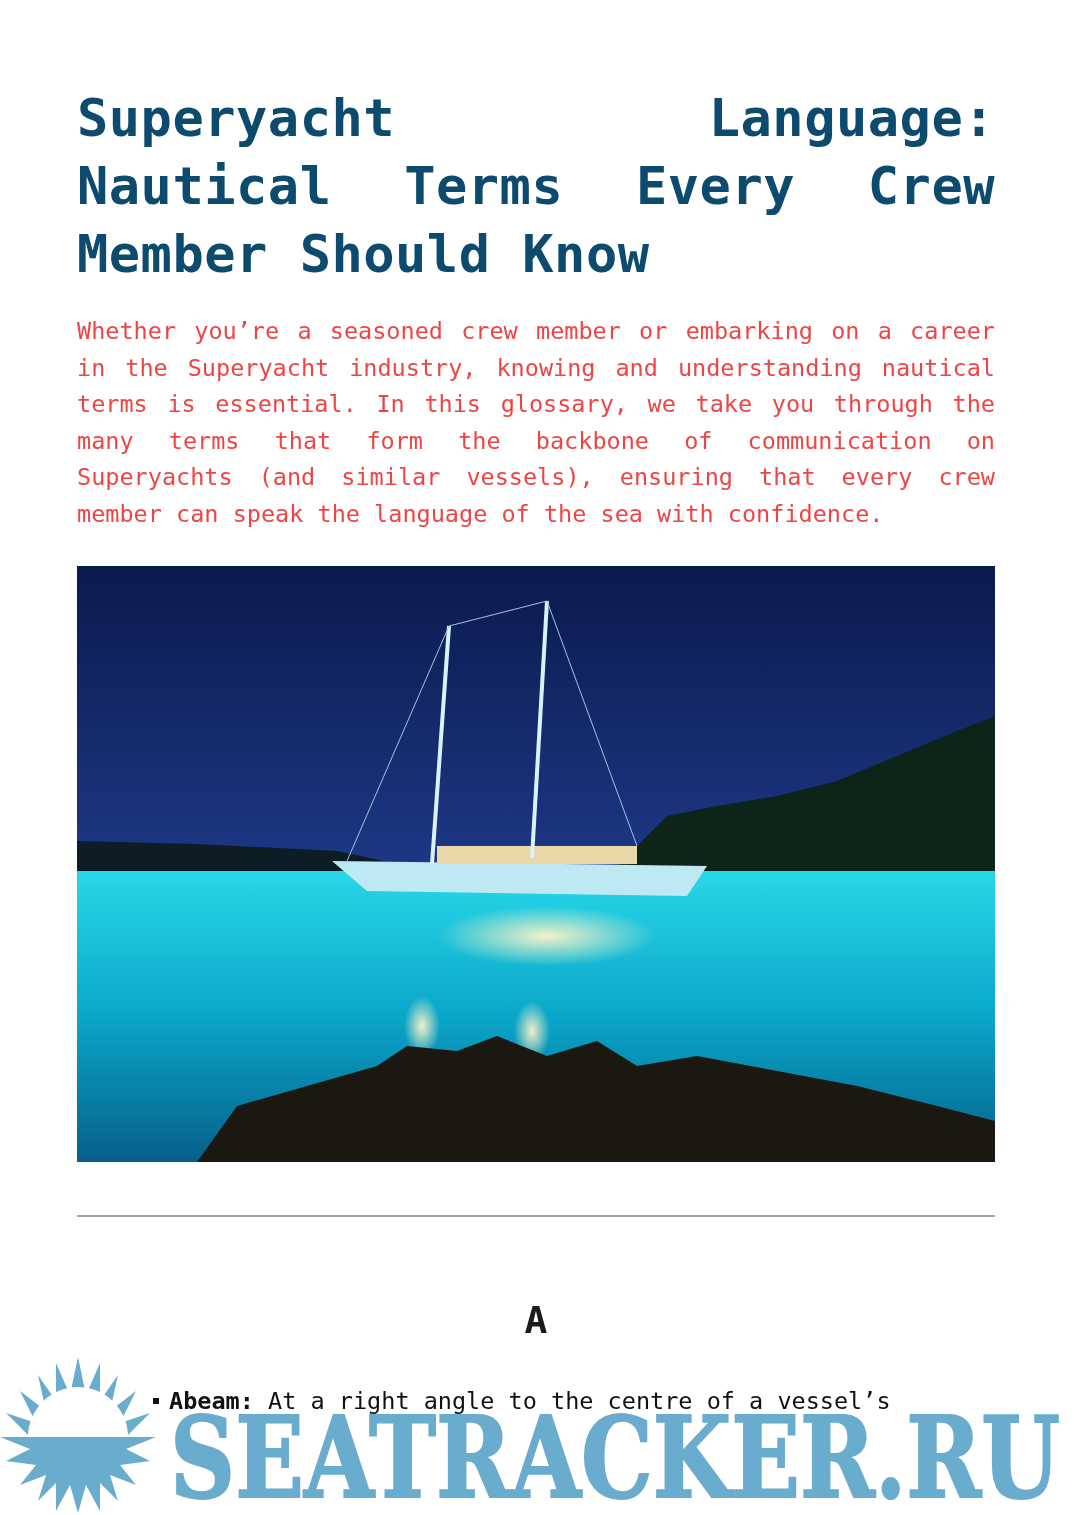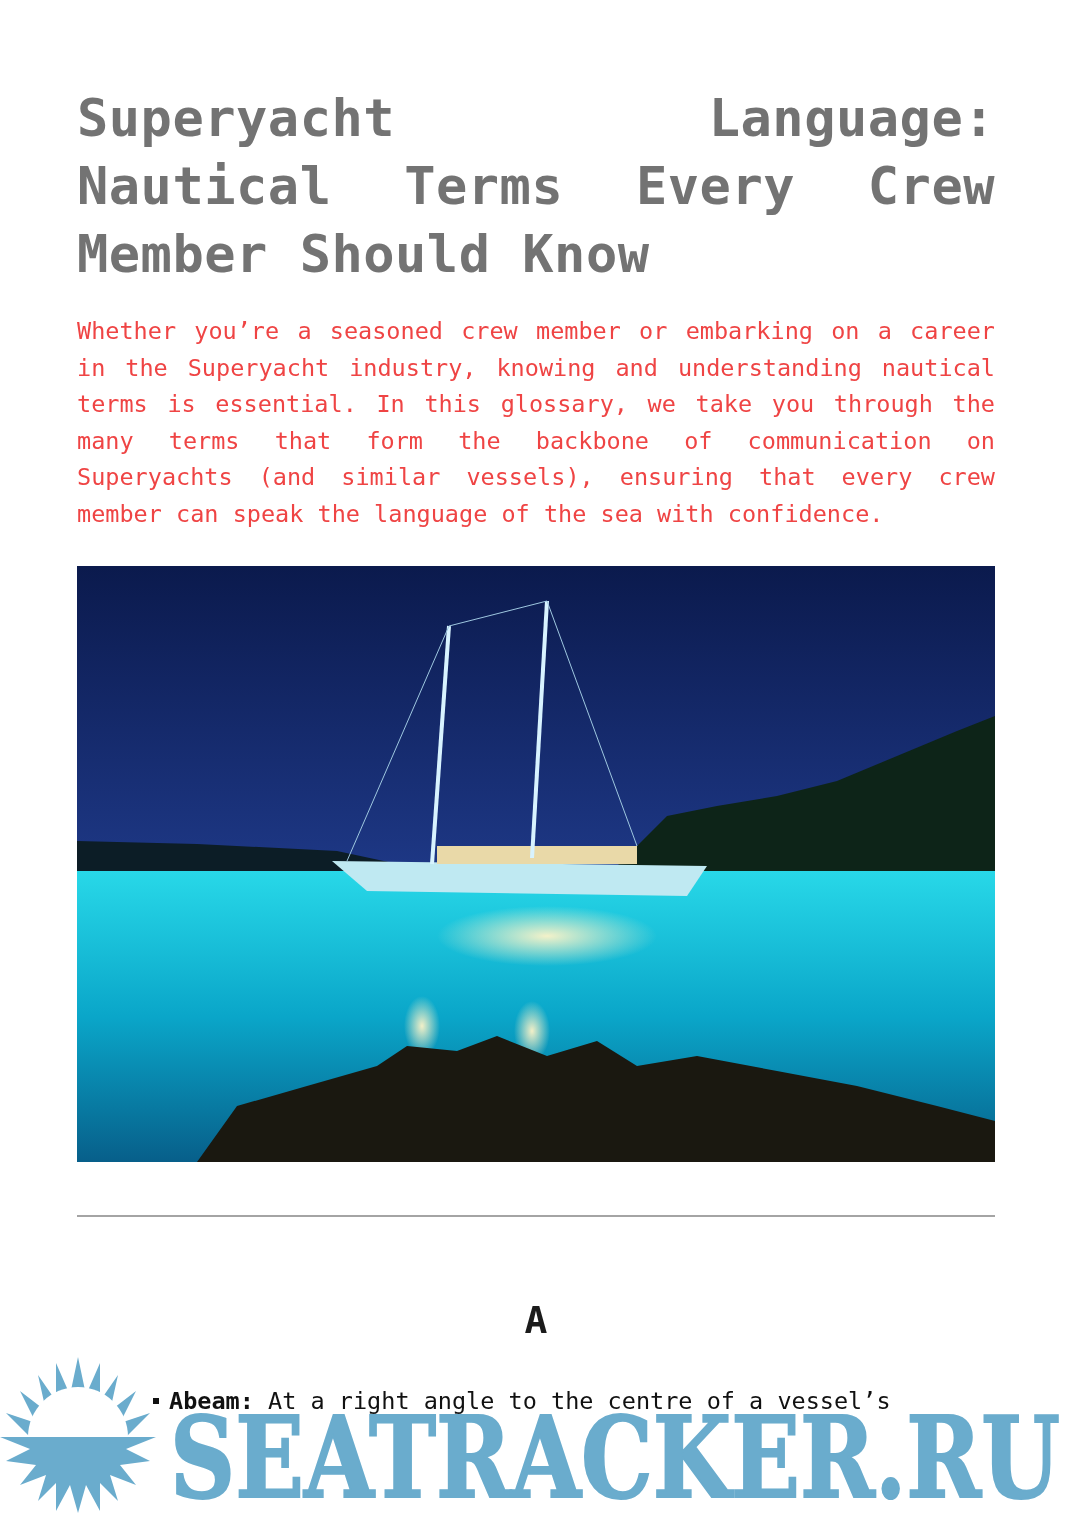--- a/index.html
+++ b/index.html
@@ -1,18 +1,18 @@
 <!DOCTYPE html>
 <html><head>
 <meta charset="utf-8">
 <style>
   html, body { margin: 0; padding: 0; background: #ffffff; }
   body { width: 1080px; height: 1515px; position: relative; overflow: hidden; font-family: "DejaVu Sans Mono", "Liberation Mono", monospace; color: #111; }
   .page { position: absolute; left: 77px; top: 0; width: 918px; }
-  h1 { position: absolute; left: 0; top: 84px; width: 918px; margin: 0; font-size: 52px; line-height: 68px; font-weight: bold; text-align: justify; text-align-last: left; color: #737373; letter-spacing: 0.5px; }
+  h1 { position: absolute; left: 0; top: 84px; width: 918px; margin: 0; font-size: 52px; line-height: 68px; font-weight: bold; text-align: justify; text-align-last: left; color: #0c4a6e; letter-spacing: 0.5px; }
   .intro { position: absolute; left: 0; top: 313px; width: 918px; margin: 0; font-size: 23.5px; line-height: 36.5px; text-align: justify; text-align-last: left; color: #ef4444; }
   .hero { position: absolute; left: 0; top: 566px; width: 918px; height: 596px; overflow: hidden; }
   .hero svg { display: block; }
   .rule { position: absolute; left: 0; top: 1215px; width: 918px; height: 2px; background: #a4a4a4; }
   .letter { position: absolute; left: 0; top: 1298px; width: 918px; text-align: center; font-size: 38px; font-weight: bold; color: #1b1b1b; margin: 0; }
   .list { position: absolute; left: 64px; top: 1372px; width: 848px; margin: 12px; padding: 0; list-style: none; }
   .list li { font-size: 23.5px; line-height: 34px; white-space: nowrap; }
   .bullet { display: inline-block; width: 6px; height: 6px; background: #111; vertical-align: middle; margin-right: 10px; position: relative; top: -2px; }
   .term { font-weight: bold; }
   .watermark { position: absolute; left: 0; top: 1355px; width: 936px; height: 160px; pointer-events: none; }

